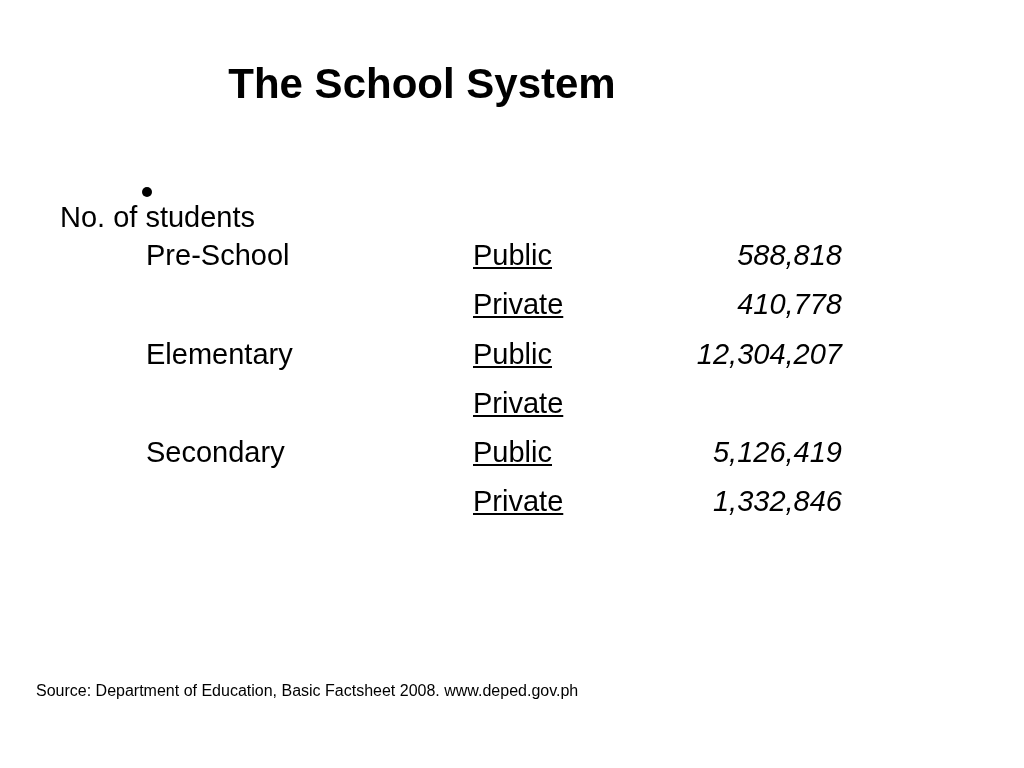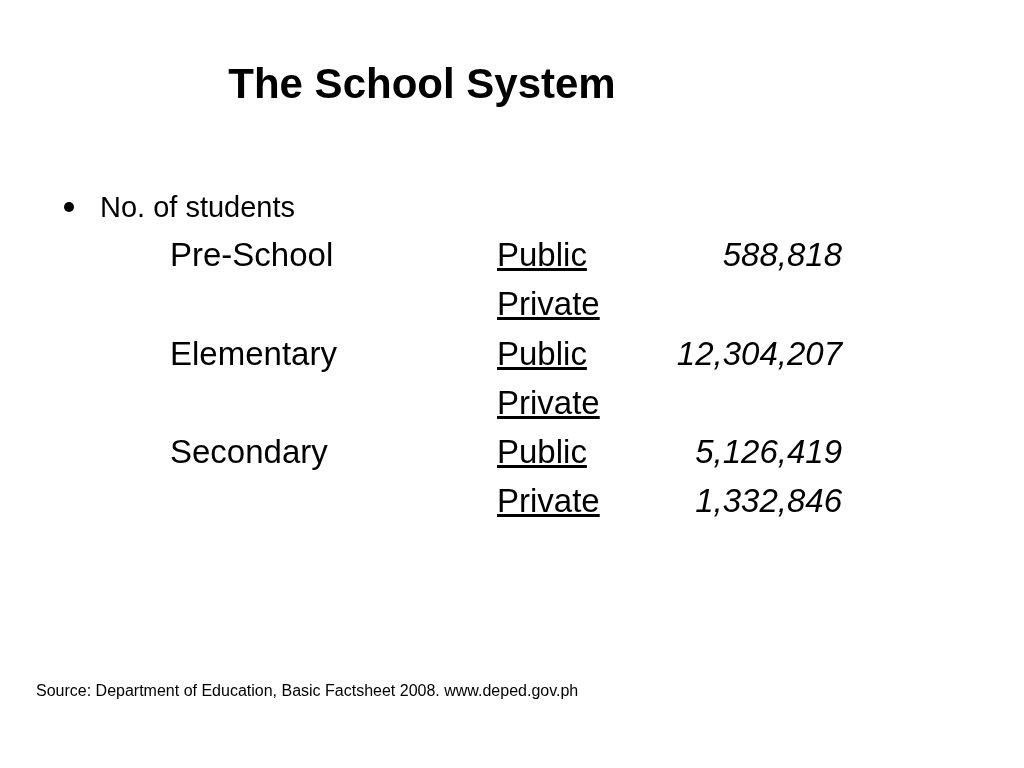--- a/index.html
+++ b/index.html
@@ -27,41 +27,41 @@
       margin: 0;
     }
     .bullet-row {
       position: absolute;
       top: 187px;
       left: 60px;
       font-size: 29px;
       line-height: 40px;
       display: flex;
       align-items: center;
+      flex-direction: column;
     }
     .bullet-dot {
       width: 10px;
       height: 10px;
       border-radius: 50%;
       background: #000;
       margin-right: 26px;
       margin-left: 4px;
     }
     .rows {
       position: absolute;
       top: 235px;
       left: 0;
       width: 1024px;
     }
     .data-row {
       position: relative;
       height: 49.3px;
-      font-size: 33px;
+      font-size: 29px;
       line-height: 40px;
-      margin-left: 24px;
     }
     .level {
       position: absolute;
       left: 146px;
       top: 0;
     }
     .sector {
       position: absolute;
       left: 473px;
       top: 0;
@@ -94,20 +94,21 @@
 
 <div class="rows">
   <div class="data-row">
     <span class="level">Pre-School</span>
     <span class="sector">Public</span>
     <span class="count">588,818</span>
   </div>
   <div class="data-row">
     <span class="level"></span>
     <span class="sector">Private</span>
+    <span class="count">410,778</span>
   </div>
   <div class="data-row">
     <span class="level">Elementary</span>
     <span class="sector">Public</span>
     <span class="count">12,304,207</span>
   </div>
   <div class="data-row">
     <span class="level"></span>
     <span class="sector">Private</span>
   </div>

